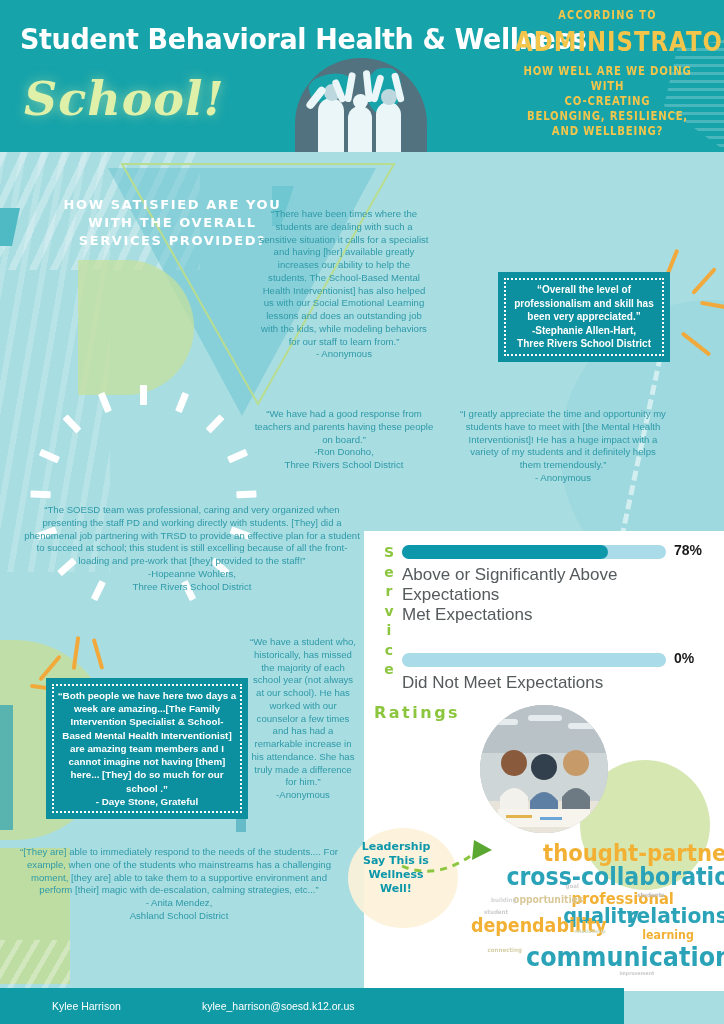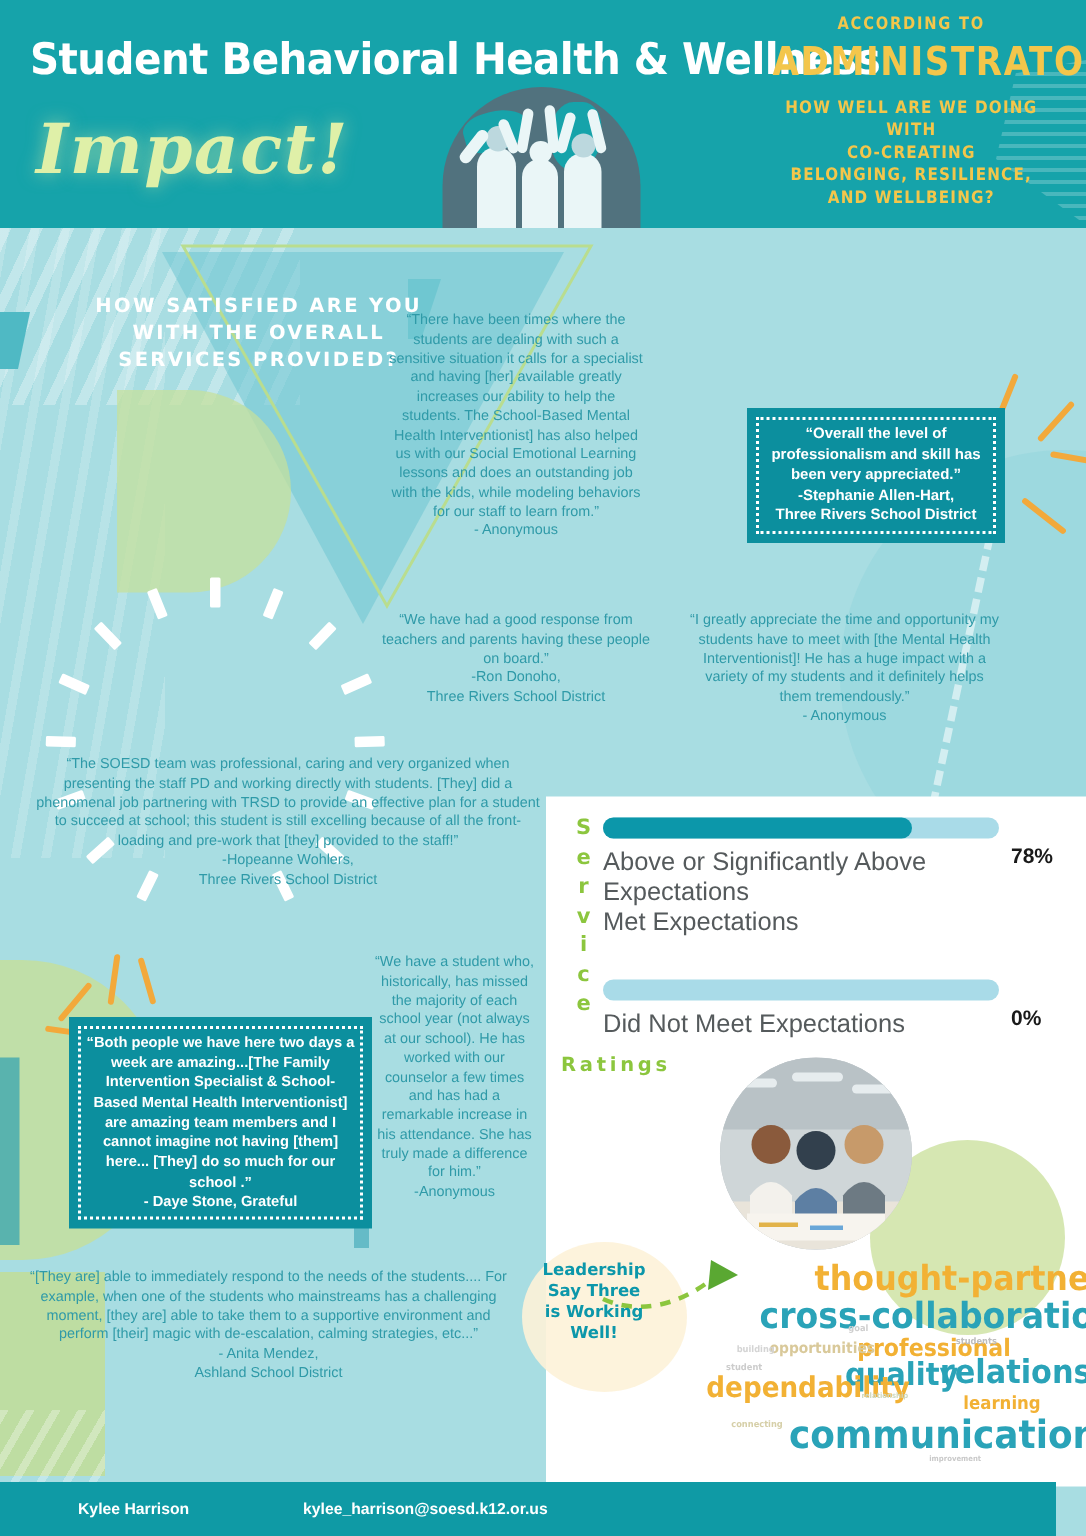--- a/index.html
+++ b/index.html
@@ -259,37 +259,36 @@
   .svc-letters {
     position: absolute; left: 12px; top: 12px;
     width: 26px; text-align: center;
     color: #8cc63e; font-weight: bold;
     font-size: 14px; line-height: 19.5px;
     font-family: "DejaVu Sans", sans-serif;
   }
   .svc-ratings-word {
     position: absolute; left: 10px; top: 172px;
     color: #8cc63e; font-weight: bold;
-    font-size: 13px; letter-spacing: 2.5px;
+    font-size: 16px; letter-spacing: 2.5px;
     font-family: "DejaVu Sans", sans-serif;
   }
   .bar-row { position: absolute; left: 38px; width: 310px; }
   .bar-track {
     position: relative; height: 14px;
     background: #a9dbe8; border-radius: 7px; width: 264px;
   }
   .bar-fill {
     position: absolute; left: 0; top: 0; height: 14px;
     background: #0c97aa; border-radius: 7px;
   }
   .bar-pct {
     position: absolute; left: 272px; top: -3px;
     font-size: 14px; font-weight: bold; color: #1a1a1a;
     font-family: "Liberation Sans", sans-serif;
-    margin-top: 20px;
   }
   .bar-label {
     margin-top: 6px; font-size: 17px; color: #555a5c;
     font-family: "Liberation Sans", sans-serif;
   }
 
   .photo-circle {
     position: absolute; left: 480px; top: 705px;
     width: 128px; height: 128px; border-radius: 50%;
     overflow: hidden; background: #b9bfc2;
@@ -314,23 +313,22 @@
     opacity: .85;
   }
   .arrow-dash { position: absolute; left: 400px; top: 832px; width: 120px; height: 50px; }
 
   .wordcloud { position: absolute; left: 440px; top: 832px; width: 284px; height: 152px; }
   .wc { position: absolute; font-family: "DejaVu Sans", sans-serif; font-weight: bold; white-space: nowrap; transform: scaleX(0.92); }
 
   
   .footer {
     position: absolute; left: 0; top: 988px;
-    width: 704px; height: 36px;
+    width: 624px; height: 36px;
     background: #0f9aa5;
-    font-weight: bold;
   }
   .footer-inner {
     position: absolute; left: 0; top: 0; width: 724px; height: 36px;
     display: flex; align-items: center;
   }
   .foot-t {
     color: #ffffff; font-size: 10.5px;
     font-family: "Liberation Sans", sans-serif;
   }
 </style>
@@ -374,21 +372,21 @@
       <div class="person p-arm" style="left:36px; top:10px; width:7px; height:30px; transform:rotate(10deg);"></div>
       <div class="person p-arm" style="left:58px; top:8px; width:7px; height:32px; transform:rotate(-6deg);"></div>
 
       <div class="person p-body" style="left:68px; top:40px; width:25px; height:52px;"></div>
       <div class="person p-head" style="left:73px; top:27px; width:16px; height:16px; background:#bcd8de;"></div>
       <div class="person p-arm" style="left:62px; top:12px; width:7px; height:28px; transform:rotate(16deg);"></div>
       <div class="person p-arm" style="left:90px; top:10px; width:7px; height:30px; transform:rotate(-14deg);"></div>
     </div>
 
     <div class="title-main">Student Behavioral Health &amp; Wellness</div>
-    <div class="title-impact">Impact!</div>
+    <div class="title-impact">School!</div>
 
     <div class="hdr-right">
       <div class="hdr-according">ACCORDING TO</div>
       <div class="hdr-admin">ADMINISTRATORS</div>
       <div class="hdr-sub" style="white-space:pre-line;">HOW WELL ARE WE DOING WITH
 CO-CREATING
 BELONGING, RESILIENCE,
 AND WELLBEING?</div>
     </div>
   </div>
@@ -516,21 +514,21 @@
       <rect x="26" y="110" width="26" height="3" fill="#e2b34a"></rect>
       <rect x="60" y="112" width="22" height="3" fill="#6aa7d8"></rect>
     </svg>
   </div>
 
   <svg class="arrow-dash" viewBox="0 0 120 50">
     <path d="M2 34 C 24 44, 52 40, 78 18" fill="none" stroke="#8cc63e" stroke-width="3" stroke-dasharray="7,6"></path>
     <polygon points="74,8 92,18 72,28" fill="#5aa832"></polygon>
   </svg>
 
-  <div class="leader-note">Leadership Say Three is Working Well!</div>
+  <div class="leader-note">Leadership Say This is Wellness Well!</div>
 
   <div class="wordcloud" id="wordcloud">
       <span class="wc" style="left: 93px; top: 8px; font-size: 23px; color: rgb(242, 177, 52);">thought-partnering</span>
       <span class="wc" style="left: 56px; top: 31px; font-size: 24px; color: rgb(42, 163, 184);">cross-collaboration</span>
       <span class="wc" style="left: 127px; top: 57px; font-size: 16px; color: rgb(242, 177, 52);">professional</span>
       <span class="wc" style="left: 125px; top: 50px; font-size: 6px; color: rgb(207, 207, 207);">goal</span>
       <span class="wc" style="left: 196px; top: 59px; font-size: 6px; color: rgb(189, 189, 189);">students</span>
       <span class="wc" style="left: 70px; top: 62px; font-size: 10px; color: rgb(217, 201, 154);">opportunities</span>
       <span class="wc" style="left: 50px; top: 64px; font-size: 6px; color: rgb(212, 212, 212);">building</span>
       <span class="wc" style="left: 43px; top: 76px; font-size: 6px; color: rgb(204, 204, 204);">student</span>

